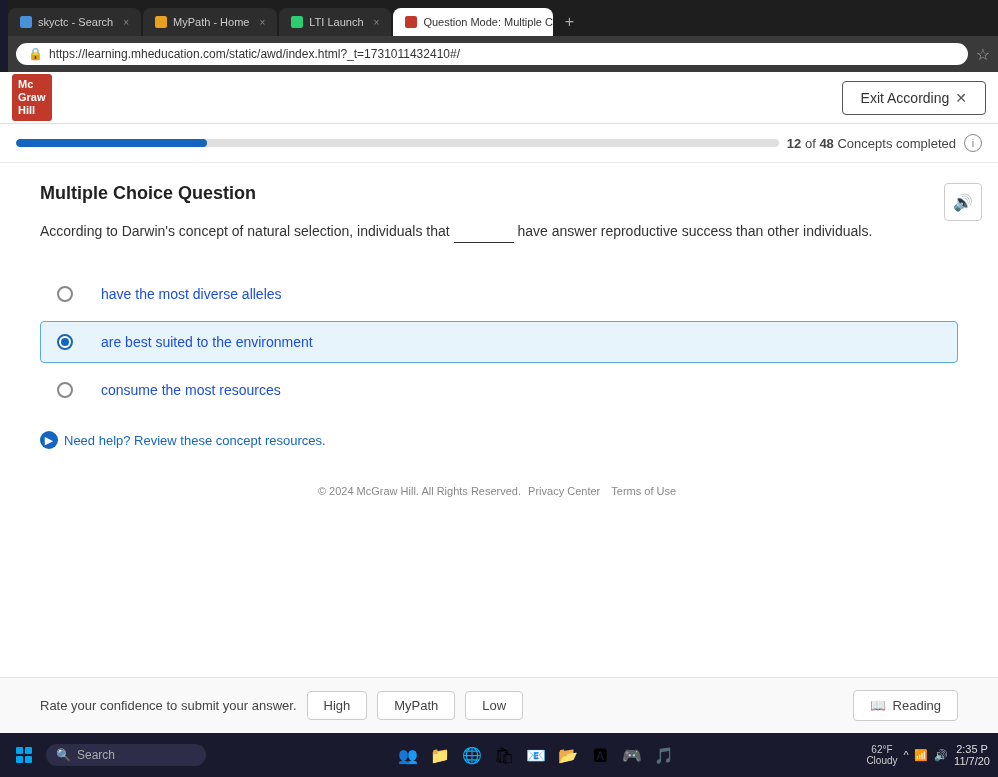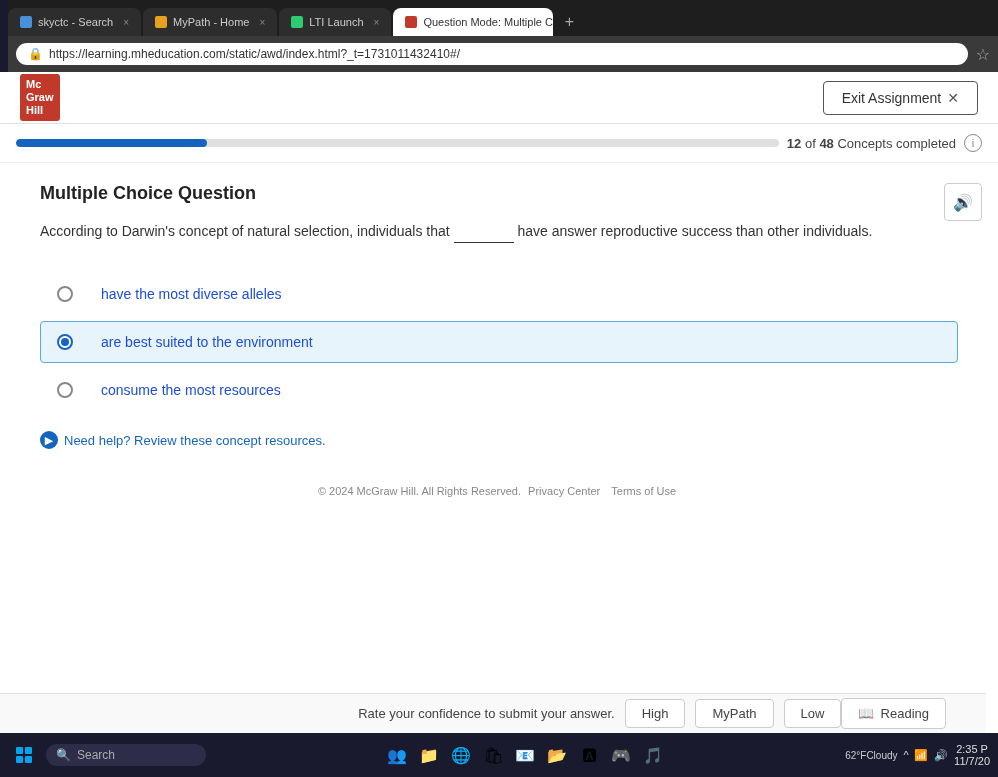--- a/index.html
+++ b/index.html
@@ -14,21 +14,21 @@
     .tab-icon.lti { background: #2ecc71; }
     .tab-icon.mcgraw { background: #c0392b; }
     .tab-plus { display: flex; align-items: center; justify-content: center; width: 28px; height: 28px; color: #aaa; font-size: 16px; }
 
     .address-bar-row { display: flex; align-items: center; background: #3a3a3a; padding: 4px 8px; gap: 8px; height: 36px; }
     .address-bar { flex: 1; background: #fff; border-radius: 20px; padding: 4px 12px; font-size: 12px; color: #333; display: flex; align-items: center; gap: 6px; }
     .lock-icon { color: #4a9; font-size: 12px; }
     .star-btn { color: #aaa; font-size: 16px; }
 
     
-    .app-header { background: #fff; display: flex; align-items: center; justify-content: space-between; padding: 8px 20px; border-bottom: 1px solid #e0e0e0; height: 52px; }
+    .app-header { background: #fff; display: flex; align-items: center; justify-content: space-between; padding: 8px 12px; border-bottom: 1px solid #e0e0e0; height: 52px; }
     .mcgraw-logo { background: #c0392b; color: #fff; font-weight: bold; font-size: 11px; padding: 4px 6px; border-radius: 3px; line-height: 1.2; }
     .exit-assignment-btn { background: #fff; border: 1.5px solid #555; color: #333; padding: 8px 18px; border-radius: 4px; font-size: 14px; cursor: pointer; display: flex; align-items: center; gap: 6px; }
     .exit-x { color: #555; font-size: 14px; }
 
     
     .progress-section { padding: 10px 16px; display: flex; align-items: center; gap: 8px; background: #fff; border-bottom: 1px solid #eee; }
     .progress-bar-container { flex: 1; height: 8px; background: #e0e0e0; border-radius: 4px; overflow: hidden; position: relative; }
     .progress-bar-fill { height: 100%; background: #1565c0; border-radius: 4px; }
     .progress-text { font-size: 13px; color: #444; white-space: nowrap; }
     .progress-bold { font-weight: bold; }
@@ -46,21 +46,21 @@
     .option-item { display: flex; align-items: flex-end; gap: 28px; padding: 12px 16px; margin-bottom: 6px; border-radius: 4px; cursor: pointer; font-size: 14px; color: #1d4ed8; border: 1.5px solid transparent; }
     .option-item.selected { background: #e8f4fc; border: 1.5px solid #5aabda; }
     .option-radio { width: 16px; height: 16px; border-radius: 50%; border: 2px solid #888; flex-shrink: 0; display: flex; align-items: center; justify-content: center; }
     .option-radio.filled { border-color: #1565c0; background: #fff; }
     .option-radio.filled::after { content: ''; width: 8px; height: 8px; border-radius: 50%; background: #1565c0; }
 
     .help-link { color: #1565c0; font-size: 13px; cursor: pointer; text-decoration: none; display: flex; align-items: center; gap: 6px; margin-top: 10px; }
     .help-icon { width: 18px; height: 18px; border-radius: 50%; background: #1565c0; color: #fff; display: flex; align-items: center; justify-content: center; font-size: 11px; }
 
     
-    .bottom-bar { display: flex; align-items: center; justify-content: flex-end; padding: 4px 40px; background: #f9f9f9; border-top: 1px solid #e0e0e0; position: absolute; bottom: 0; left: 0; right: 12px; }
+    .bottom-bar { display: flex; align-items: center; justify-content: space-between; padding: 12px 40px; background: #f9f9f9; border-top: 1px solid #e0e0e0; position: absolute; bottom: 0; left: 0; right: 0; }
     .confidence-section { display: flex; align-items: center; gap: 10px; }
     .confidence-label { font-size: 13px; color: #444; }
     .confidence-btn { padding: 6px 16px; border: 1px solid #ccc; background: #fff; border-radius: 4px; font-size: 13px; color: #444; cursor: pointer; }
     .reading-btn { padding: 7px 16px; border: 1.5px solid #ccc; background: #fff; border-radius: 4px; font-size: 13px; color: #444; cursor: pointer; display: flex; align-items: center; gap: 6px; }
 
     
     .footer { text-align: center; font-size: 11px; color: #888; padding: 6px; background: #fff; }
     .footer a { color: #888; text-decoration: none; margin: 17px 4px; }
 
     
@@ -72,21 +72,21 @@
     .taskbar-center { display: flex; align-items: center; gap: 4px; }
     .taskbar-right { display: flex; align-items: center; gap: 6px; font-size: 11px; color: #ddd; }
     .windows-btn { width: 32px; height: 32px; display: flex; align-items: center; justify-content: center; cursor: pointer; }
     .windows-logo { display: grid; grid-template-columns: 1fr 1fr; gap: 2px; width: 16px; height: 16px; }
     .win-square { background: #00a4ef; border-radius: 1px; }
     .win-square:nth-child(2) { background: #00a4ef; }
     .win-square:nth-child(3) { background: #00a4ef; }
     .win-square:nth-child(4) { background: #00a4ef; }
     .search-bar-task { background: #2d2d4a; border-radius: 16px; display: flex; align-items: center; padding: 4px 10px; gap: 6px; font-size: 12px; color: #aaa; width: 160px; }
     .taskbar-icon { width: 28px; height: 28px; border-radius: 4px; display: flex; align-items: center; justify-content: center; font-size: 16px; cursor: pointer; }
-    .weather-info { display: flex; flex-direction: row; align-items: center; font-size: 10px; color: #ccc; }
+    .weather-info { display: flex; flex-direction: column; align-items: center; font-size: 10px; color: #ccc; }
     .time-block { text-align: center; font-size: 11px; color: #ddd; }
 
     
     .app-wrapper { background: #fff; position: absolute; top: 72px; left: 0; right: 0; bottom: 44px; overflow: hidden; }
 
     .browser-wrapper { position: absolute; top: 0; left: 0; right: 0; height: 72px; margin-left: 8px; }
   </style>
 </head>
 <body>
 
@@ -125,21 +125,21 @@
 
 <div class="app-wrapper">
 
   <div class="app-header">
     <div class="mcgraw-logo">
       <div>Mc</div>
       <div>Graw</div>
       <div>Hill</div>
     </div>
     <button class="exit-assignment-btn">
-      <span>Exit Assignment</span>
+      <span>Exit According</span>
       <span class="exit-x">✕</span>
     </button>
   </div>
 
   <div class="progress-section">
     <div class="progress-bar-container">
       <div class="progress-bar-fill" style="width: 25%"></div>
     </div>
     <div class="progress-text">
       <span class="progress-bold">12</span>

